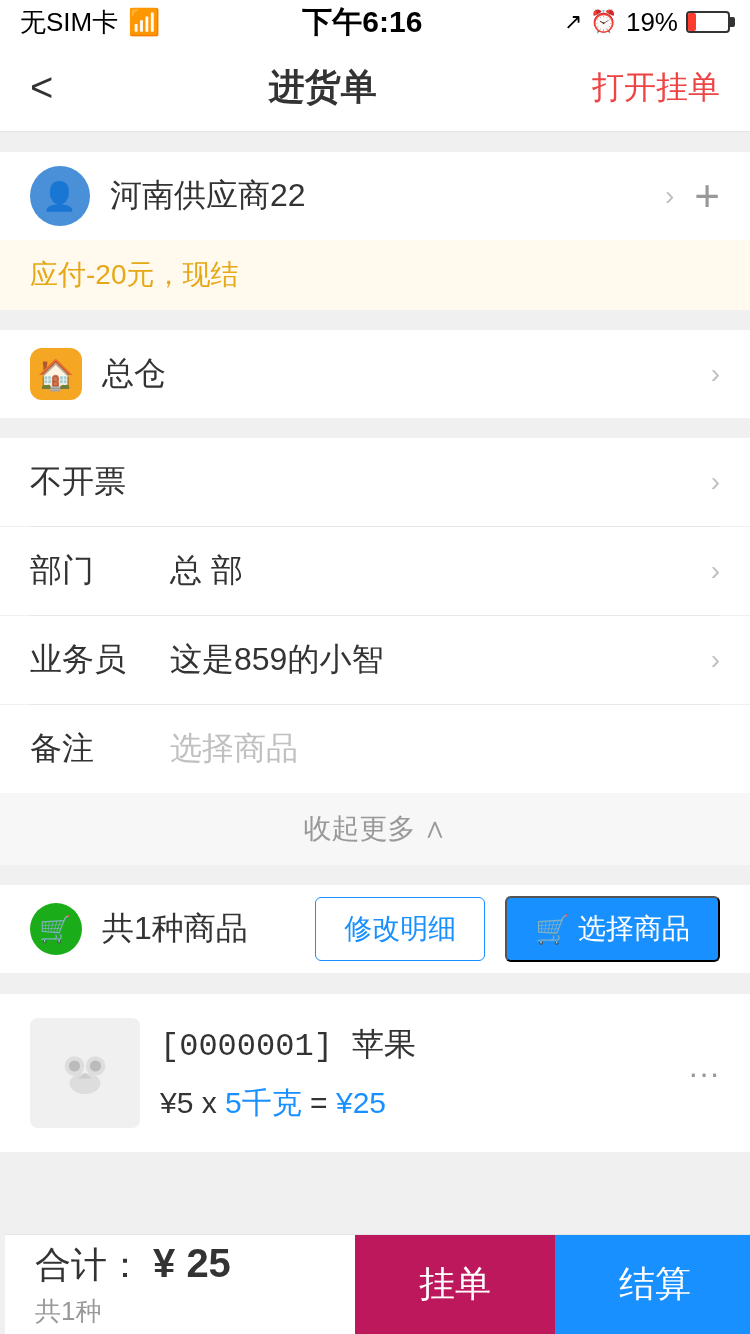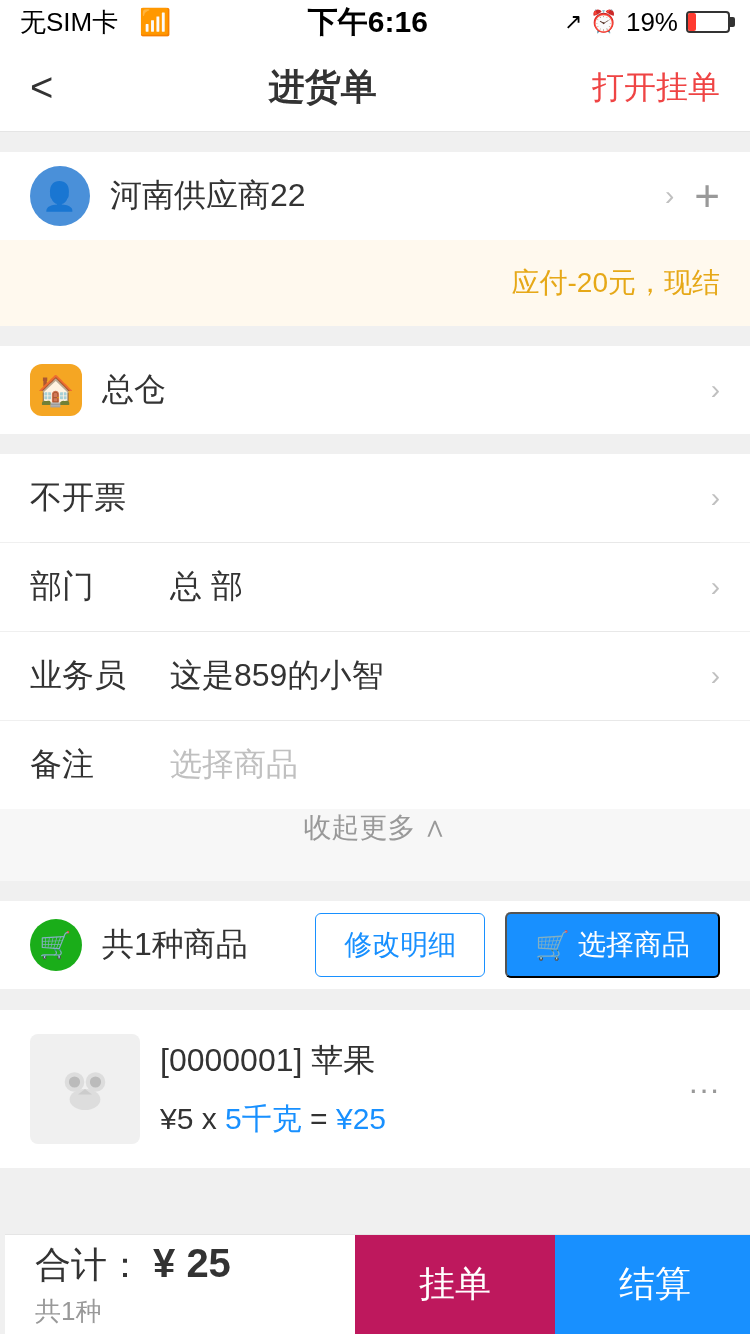--- a/index.html
+++ b/index.html
@@ -17,21 +17,21 @@
     .status-bar {
       background: #fff;
       height: 44px;
       display: flex;
       align-items: center;
       justify-content: space-between;
       padding: 0 20px;
       font-size: 28px;
       font-weight: 500;
     }
-    .status-left { display: flex; align-items: center; gap: 21px; font-size: 26px; }
+    .status-left { display: flex; align-items: center; gap: 10px; font-size: 26px; }
     .status-center { font-size: 30px; font-weight: 600; }
     .status-right { display: flex; align-items: center; gap: 8px; font-size: 26px; }
     .battery-icon { width: 44px; height: 22px; border: 2px solid #333; border-radius: 4px; position: relative; display: inline-block; }
     .battery-icon::after { content: ''; position: absolute; right: -7px; top: 50%; transform: translateY(-50%); width: 5px; height: 10px; background: #333; border-radius: 0 2px 2px 0; }
     .battery-fill { height: 100%; width: 20%; background: #ff3b30; border-radius: 2px; }
 
     
     .nav-bar {
       background: #fff;
       height: 88px;
@@ -63,24 +63,23 @@
       display: flex; align-items: center; justify-content: center;
       color: #fff; font-size: 28px; margin-right: 20px; flex-shrink: 0;
     }
     .supplier-name { flex: 1; font-size: 32px; color: #333; }
     .chevron-right { color: #c0c0c0; font-size: 28px; margin-right: 20px; }
     .plus-btn { color: #999; font-size: 44px; font-weight: 300; }
 
     
     .notice-bar {
       background: #fff9ee;
-      padding: 24px 30px;
+      padding: 16px 30px;
       font-size: 28px;
       color: #e6a817;
-      text-align: right;
     }
 
     
     .row-item {
       background: #fff;
       display: flex;
       align-items: center;
       padding: 0 30px;
       height: 88px;
       cursor: pointer;
@@ -105,20 +104,21 @@
     }
     .form-label { width: 140px; font-size: 32px; color: #333; flex-shrink: 0; }
     .form-value { flex: 1; font-size: 32px; color: #333; }
     .form-value-placeholder { flex: 1; font-size: 32px; color: #c0c0c0; }
 
     
     .collapse-row {
       background: #f7f7f7;
       height: 72px;
       display: flex;
+      align-items: center;
       justify-content: center;
       font-size: 28px;
       color: #999;
       cursor: pointer;
     }
 
     
     .product-header {
       background: #fff;
       display: flex;
@@ -162,21 +162,21 @@
       margin-top: 1px;
     }
     .product-thumb {
       width: 110px; height: 110px;
       background: #f0f0f0;
       border-radius: 8px;
       display: flex; align-items: center; justify-content: center;
       margin-right: 20px; flex-shrink: 0; overflow: hidden;
     }
     .product-info { flex: 1; }
-    .product-name { font-size: 32px; color: #333; margin-bottom: 16px; }
+    .product-name { font-size: 32px; color: #333; margin-bottom: 16px; font-family: Liberation Mono, monospace; }
     .product-price { font-size: 30px; color: #333; }
     .product-price .blue { color: #1890ff; }
     .product-more { color: #999; font-size: 32px; cursor: pointer; }
 
     
     .bottom-bar {
       position: fixed;
       bottom: 0;
       left: 5px;
       width: 750px;

